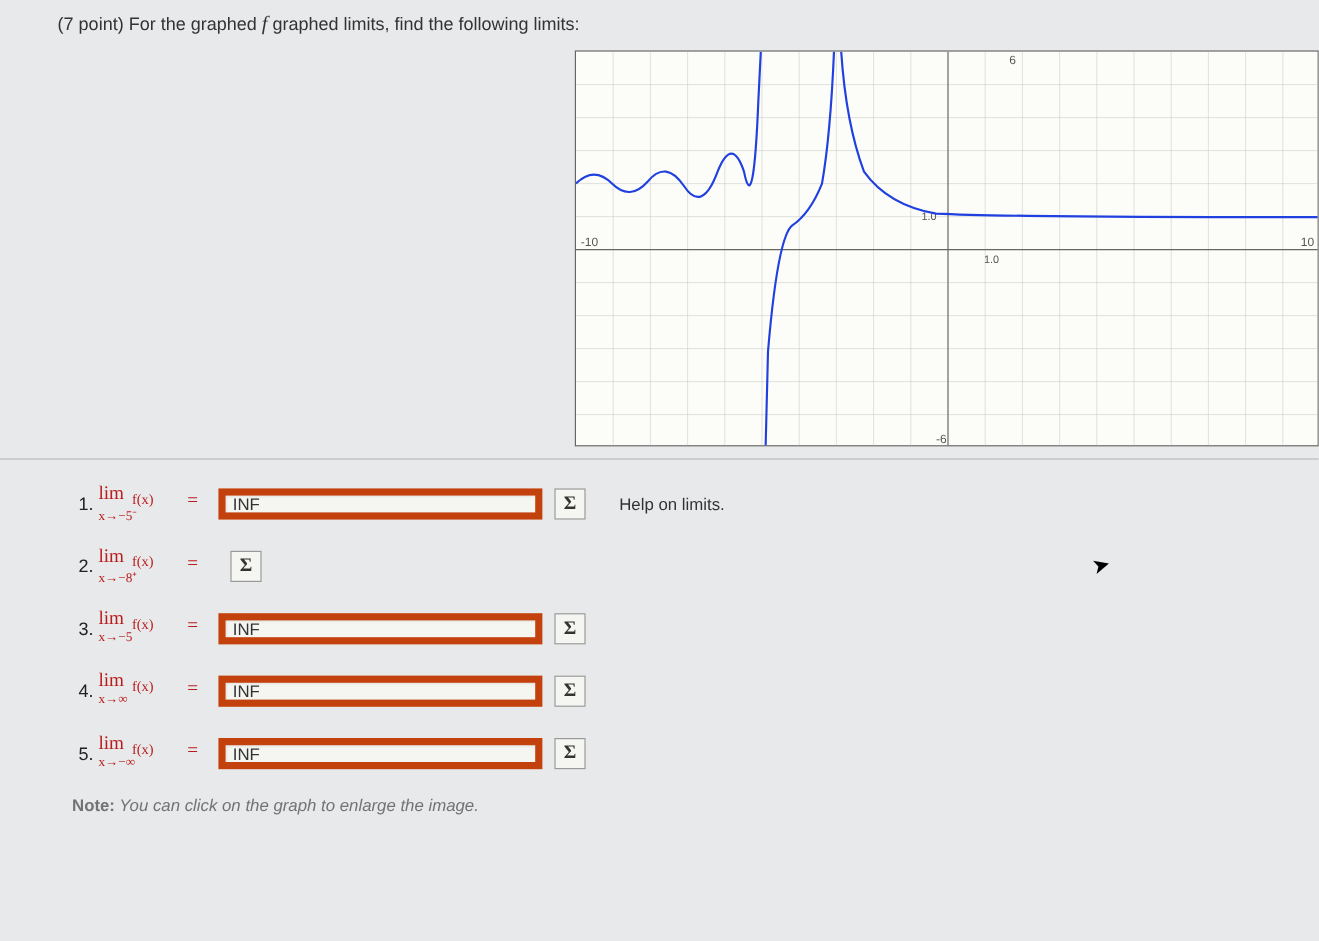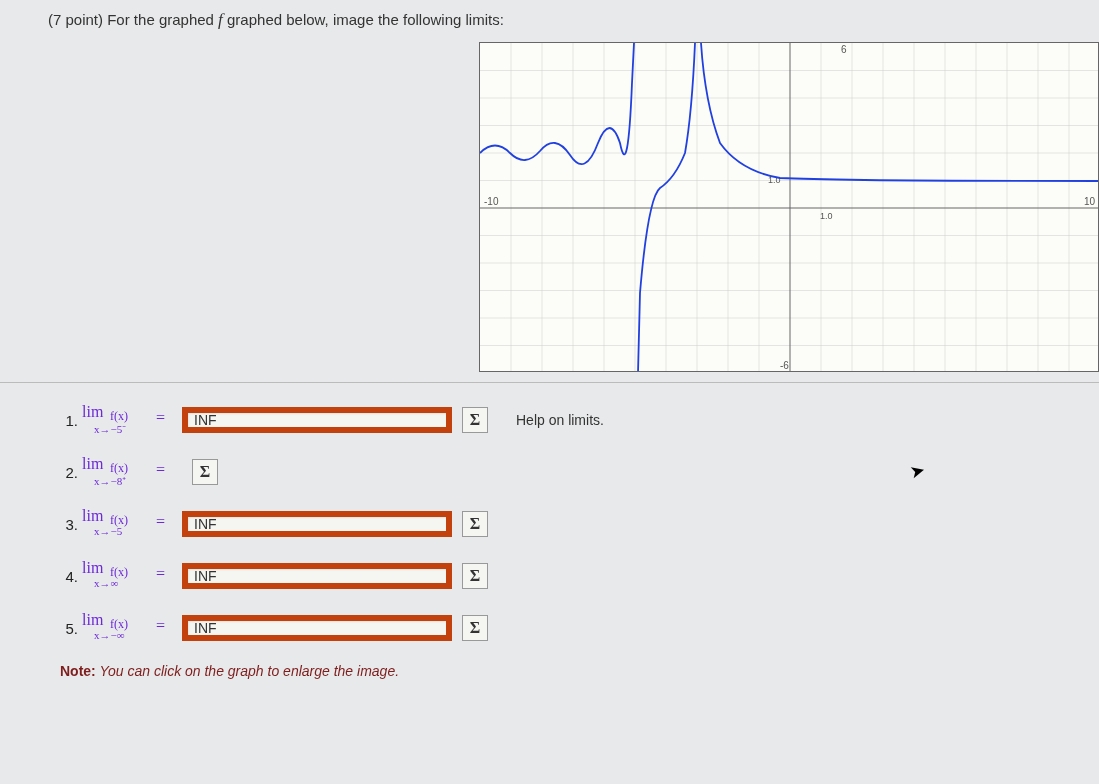--- a/index.html
+++ b/index.html
@@ -58,24 +58,24 @@
     color: #222;
     text-align:right;
     padding-right:4px;
   }
   .limit-expr {
     font-family: 'Times New Roman', serif;
     font-size: 16px;
     position: relative;
     width: 100px;
     height: 38px;
-    color:#6d28d9;
+    color:#b91c1c;
   }
   .limit-expr .lim { position:absolute; top:2px; left:0; font-size:16px; }
-  .limit-expr .sub { position:absolute; top:20px; left:12px; font-size:11px; }
+  .limit-expr .sub { position:absolute; top:20px; left:0; font-size:11px; }
   .limit-expr .fx { position:absolute; top:8px; left:28px; font-size:12px; }
   .limit-expr .eq { position:absolute; top:8px; left:74px; font-size:16px; }
   input.ans {
     width: 270px;
     height: 26px;
     border: 6px solid #c2410c;
     background: #f5f5f2;
     padding: 2px 6px;
     font-size: 14px;
     color:#333;
@@ -98,40 +98,40 @@
   }
   .help-link {
     margin-left: 28px;
     font-size: 14px;
     color: #333;
   }
   .note {
     padding-left: 60px;
     margin-top: 14px;
     font-size: 14px;
-    color:#7f1d1d;
+    color:#737373;
   }
   .note b { font-weight: bold; }
   .note .ital { font-style: italic; }
   .cursor-arrow {
     position:absolute;
     left: 910px;
     top: 460px;
     font-size: 18px;
     color:#000;
     transform: rotate(-15deg);
   }
 </style>
 </head>
 <body>
 
 <div class="page">
 
   <div class="question-header">
-    <span>(7 point)</span><span> For the graphed </span><span class="italic">f</span><span> graphed below, image the following limits:</span>
+    <span>(7 point)</span><span> For the graphed </span><span class="italic">f</span><span> graphed limits, find the following limits:</span>
   </div>
 
   <div class="graph-wrap">
     <div class="graph">
       <svg viewBox="0 0 620 330" width="620" height="330">
 
         <g stroke="#ccc" stroke-width="0.5">
 
           <line x1="31" y1="0" x2="31" y2="330"></line>
             <line x1="62" y1="0" x2="62" y2="330"></line>

